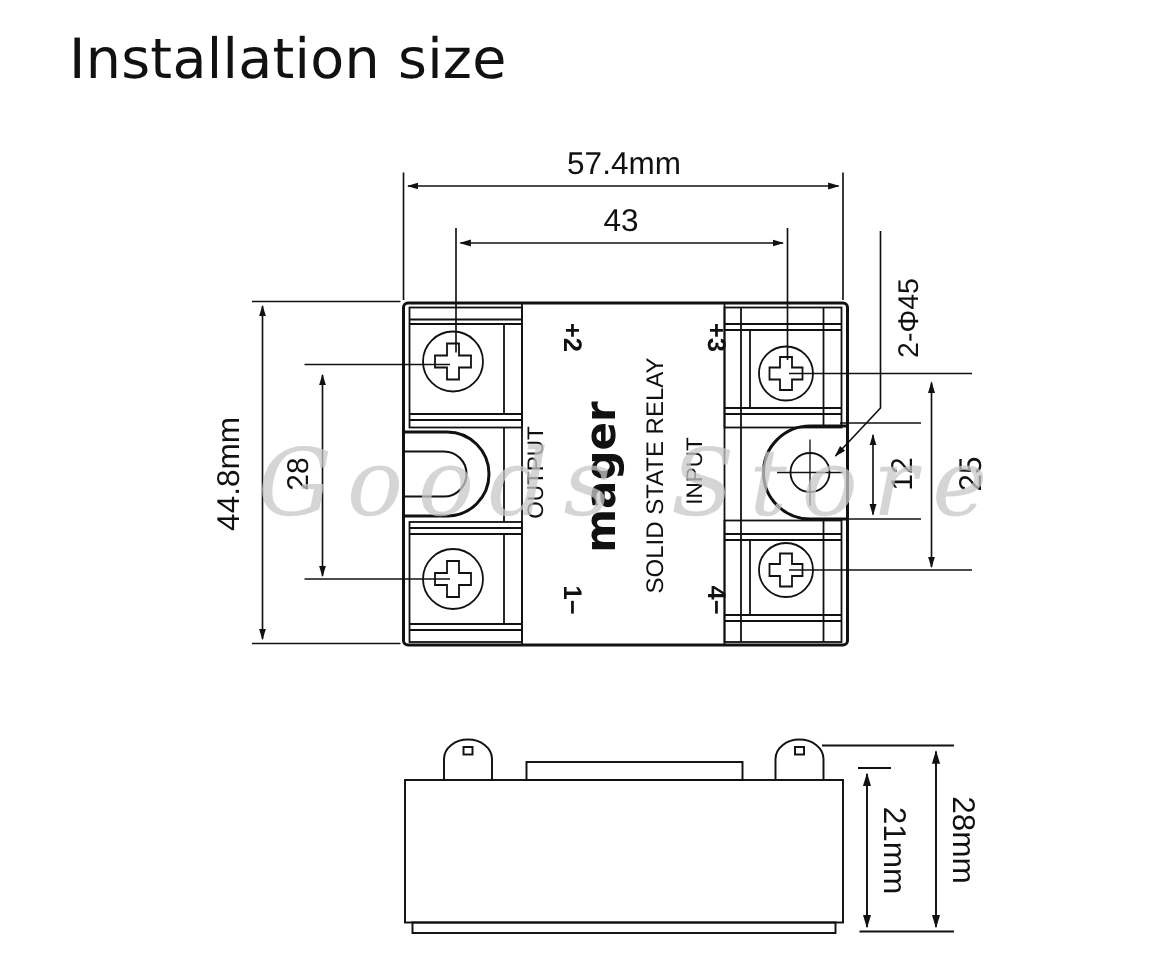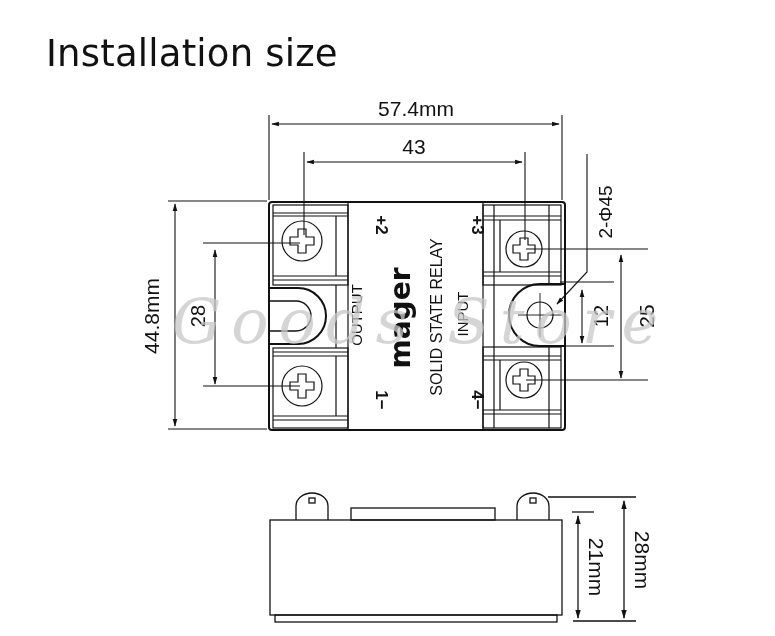--- a/index.html
+++ b/index.html
@@ -1,17 +1,17 @@
 <!DOCTYPE html>
 <html><head>
 <meta charset="utf-8">
 <style>
   html, body { margin: 0; padding: 0; background: #ffffff; }
   body { width: 775px; height: 636px; position: relative; overflow: hidden; font-family: "DejaVu Sans", sans-serif; }
-  .title { position: absolute; left: 46px; top: 32px; font-size: 37px; color: #111; font-family: "DejaVu Sans", sans-serif; font-weight: normal; letter-spacing: 0.2px; }
+  .title { position: absolute; left: 46px; top: 18px; font-size: 37px; color: #111; font-family: "DejaVu Sans", sans-serif; font-weight: normal; letter-spacing: 0.2px; }
   svg { position: absolute; left: 0; top: 0; }
   .dim { font-family: "Liberation Sans", sans-serif; fill: #111; }
   .mark { font-family: "Liberation Sans", sans-serif; fill: #111; }
   .brand { font-family: "DejaVu Sans", sans-serif; font-weight: bold; fill: #111; }
   .wm { font-family: "DejaVu Serif", serif; font-style: italic; fill: #c8c8c8; opacity: 0.75; }
 </style>
 </head>
 <body>
 
 <div class="title">Installation size</div>

